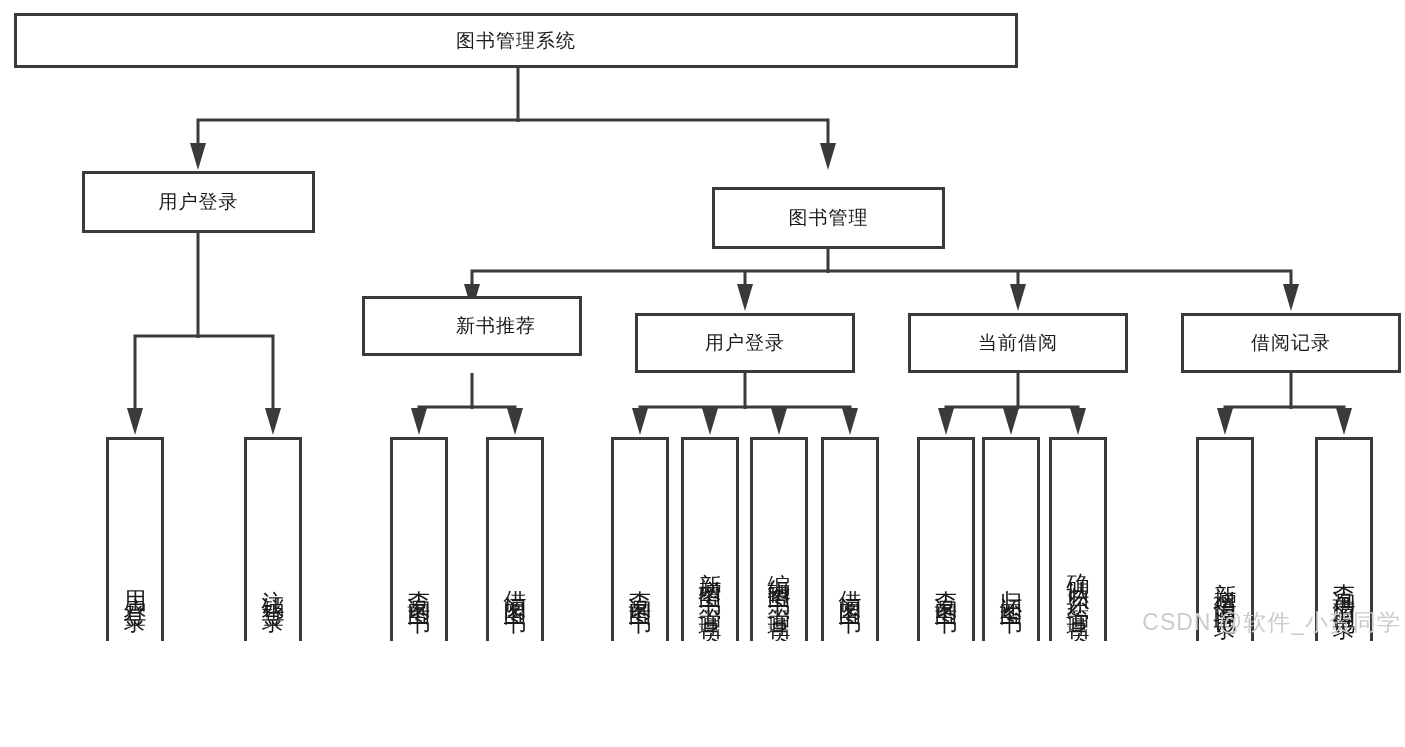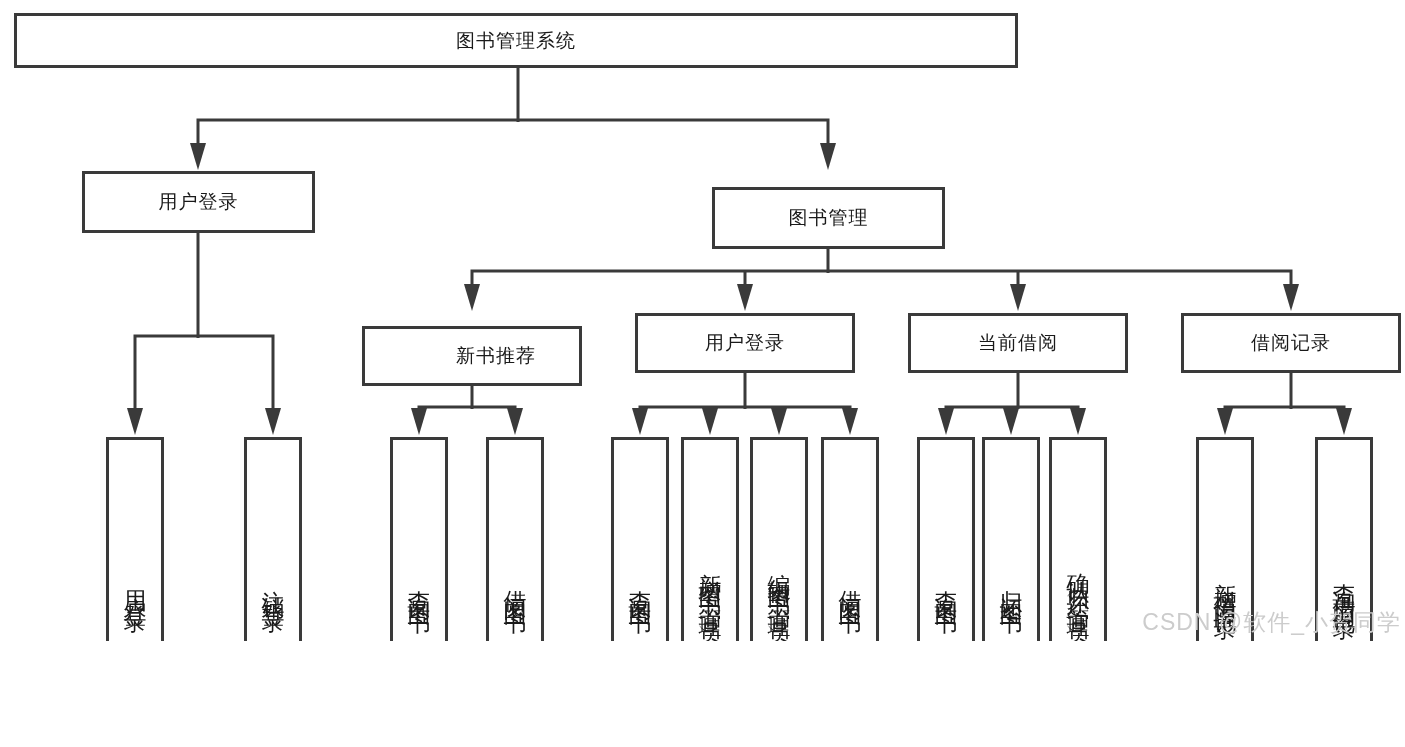--- a/index.html
+++ b/index.html
@@ -94,21 +94,21 @@
     <span>图书管理系统</span>
   </div>
 
   <div class="hnode" style="left:82px;top:171px;width:233px;height:62px;">
     <span>用户登录</span>
   </div>
   <div class="hnode" style="left:712px;top:171px;width:233px;height:62px;margin-top:16px;">
     <span>图书管理</span>
   </div>
 
-  <div class="hnode" style="left:362px;top:326px;width:220px;height:60px;padding-left:48px;">
+  <div class="hnode" style="left:362px;top:296px;width:220px;height:60px;padding-left:48px;">
     <span>新书推荐</span>
   </div>
   <div class="hnode" style="left:635px;top:313px;width:220px;height:60px;">
     <span>用户登录</span>
   </div>
   <div class="hnode" style="left:908px;top:313px;width:220px;height:60px;">
     <span>当前借阅</span>
   </div>
   <div class="hnode" style="left:1181px;top:313px;width:220px;height:60px;">
     <span>借阅记录</span>

